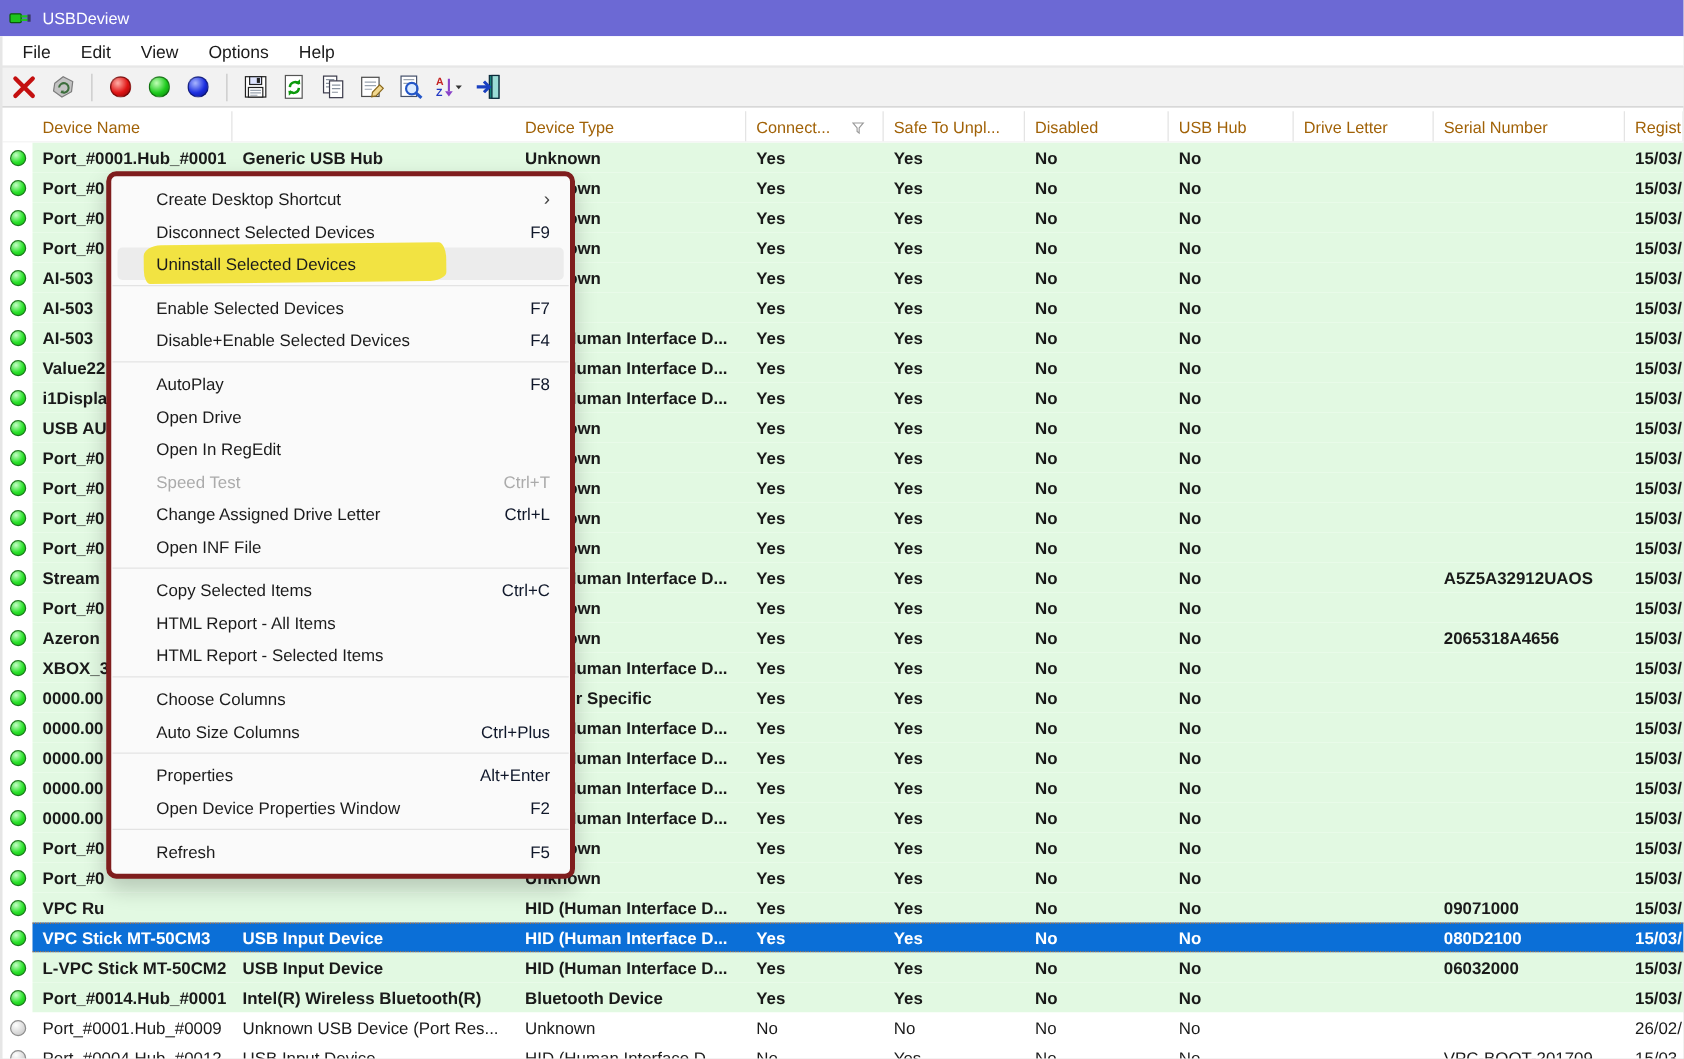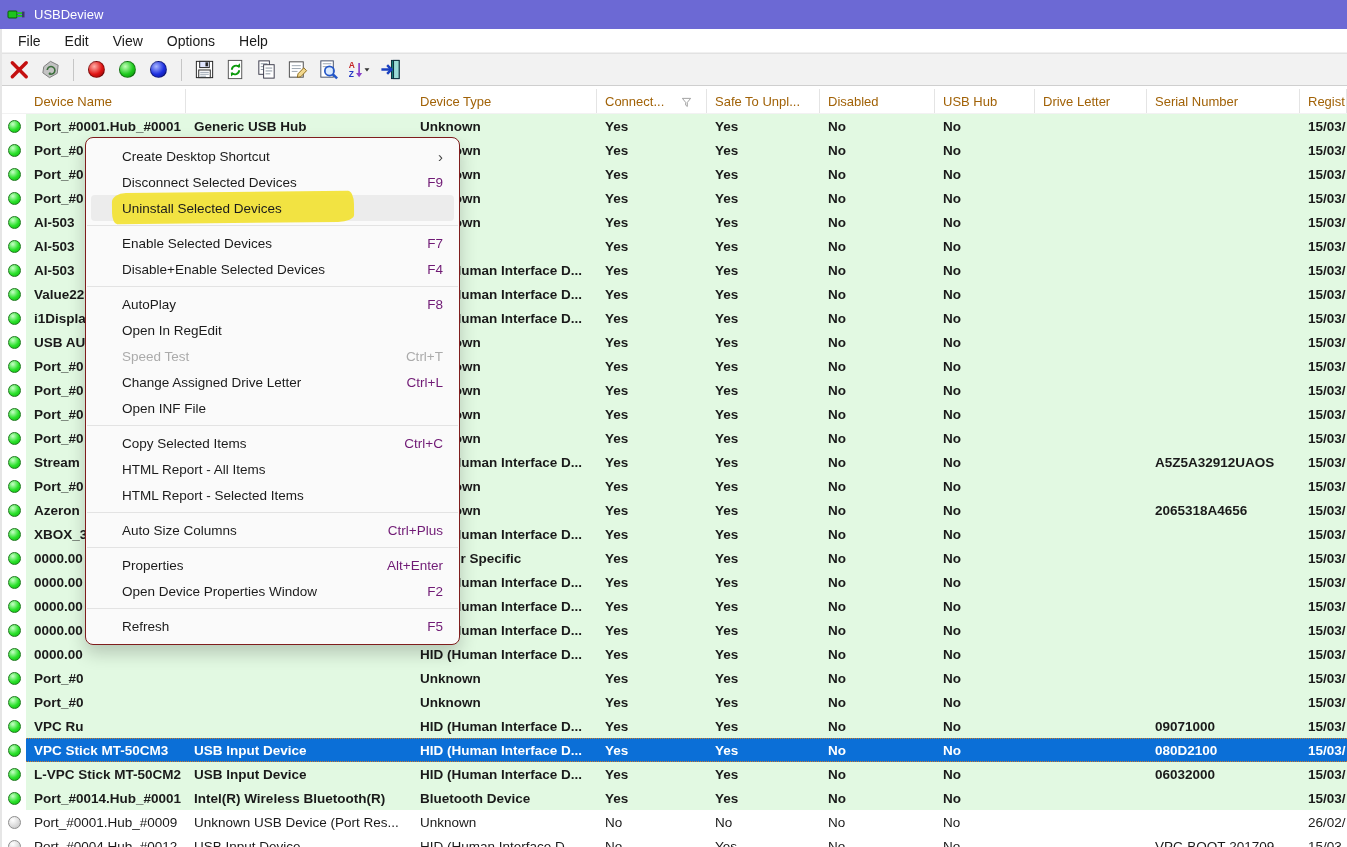--- a/index.html
+++ b/index.html
@@ -67,29 +67,29 @@
   .row.bg-green .band { background: var(--rowgreen, #e2f9e2); font-weight: bold; }
   .row.bg-white .band { background: #ffffff; }
   .row.selected .band { background: var(--selblue, #0b6fd7); color: #ffffff;
           border-top: 1px dotted #cf7c2a; border-bottom: 1px dotted #cf7c2a; }
   .cell { padding-left: 8px; display: flex; align-items: center;
           overflow: hidden; white-space: nowrap; }
   
   .ctxmenu {
     position: absolute; left: 85px; top: 137px; width: 375px;
     background: #fafafa;
-    border: 1px solid #7f1d1d; border-radius: 8px;
+    border: 4px solid #7f1d1d; border-radius: 8px;
     box-shadow: 0 8px 18px rgba(0,0,0,.20);
     padding: 5px 0; z-index: 20;
     font-size: 13.5px; color: #1b1b1b;
   }
   .citem { position: relative; height: 26px; display: flex; align-items: center;
            padding: 0 16px 0 36px; }
   .citem .clabel { position: relative; z-index: 2; }
-  .citem .cshort { margin-left: auto; position: relative; z-index: 2; color: #701a75; }
+  .citem .cshort { margin-left: auto; position: relative; z-index: 2; color: #0f172a; }
   .citem .carrow { margin-left: auto; position: relative; z-index: 2; color: #444; font-size: 15px; }
   .citem.disabled .clabel, .citem.disabled .cshort { color: #ababab; }
   .citem.highlighted .hoverbg { position: absolute; left: 5px; right: 5px; top: 0; bottom: 0;
            background: #ececec; border-radius: 4px; z-index: 0; }
   .marker { position: absolute; left: 26px; top: -3px; width: 242px; height: 31px;
            background: var(--marker, #f2e233); opacity: .92; z-index: 1;
            border-radius: 14px 6px 16px 5px / 9px 13px 7px 11px;
            transform: rotate(-0.6deg); }
   .csep { height: 1px; background: #e3e3e3; margin: 4px 1px; }
   
@@ -794,20 +794,23 @@
       <div class="citem">
         <span class="clabel">Disable+Enable Selected Devices</span>
         <span class="cshort">F4</span>
       </div>
       <div class="csep"></div>
       <div class="citem">
         <span class="clabel">AutoPlay</span>
         <span class="cshort">F8</span>
       </div>
       <div class="citem">
+        <span class="clabel">Open Drive</span>
+      </div>
+      <div class="citem">
         <span class="clabel">Open In RegEdit</span>
       </div>
       <div class="citem disabled">
         <span class="clabel">Speed Test</span>
         <span class="cshort">Ctrl+T</span>
       </div>
       <div class="citem">
         <span class="clabel">Change Assigned Drive Letter</span>
         <span class="cshort">Ctrl+L</span>
       </div>
@@ -819,20 +822,23 @@
         <span class="clabel">Copy Selected Items</span>
         <span class="cshort">Ctrl+C</span>
       </div>
       <div class="citem">
         <span class="clabel">HTML Report - All Items</span>
       </div>
       <div class="citem">
         <span class="clabel">HTML Report - Selected Items</span>
       </div>
       <div class="csep"></div>
+      <div class="citem">
+        <span class="clabel">Choose Columns</span>
+      </div>
       <div class="citem">
         <span class="clabel">Auto Size Columns</span>
         <span class="cshort">Ctrl+Plus</span>
       </div>
       <div class="csep"></div>
       <div class="citem">
         <span class="clabel">Properties</span>
         <span class="cshort">Alt+Enter</span>
       </div>
       <div class="citem">

